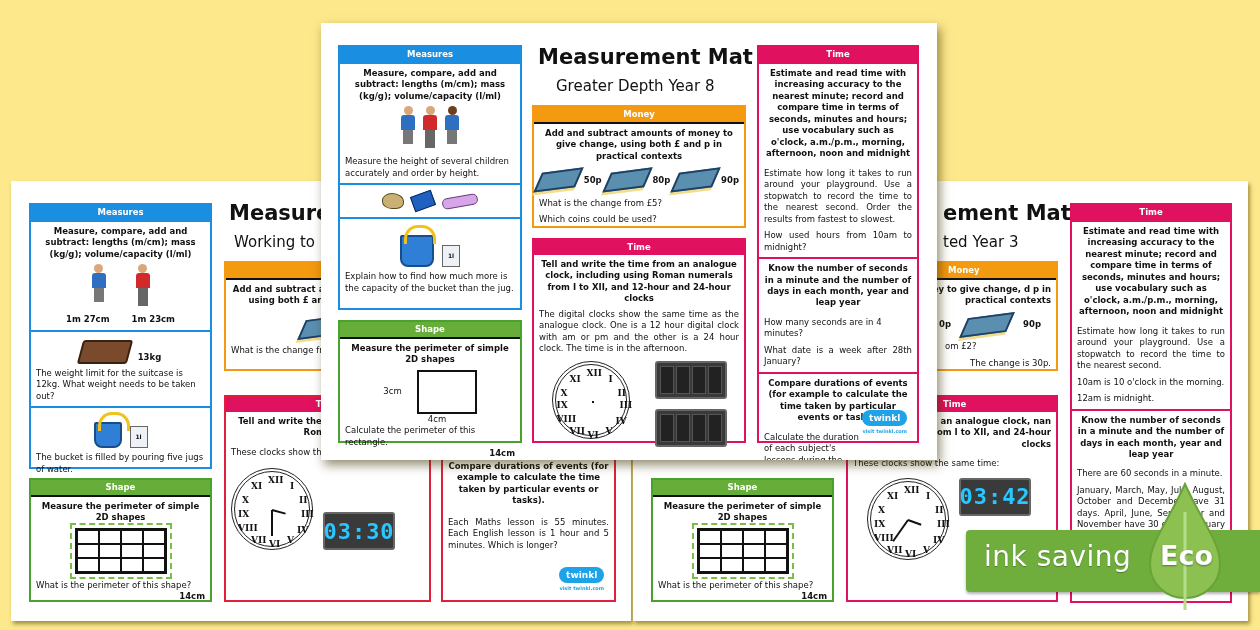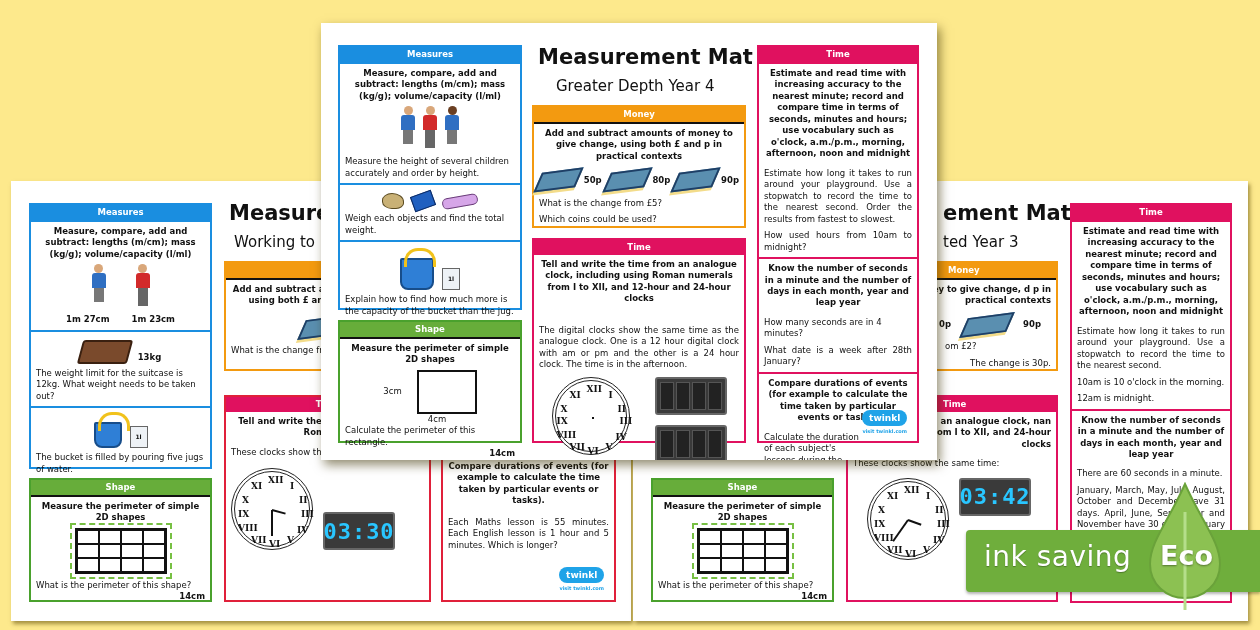--- a/index.html
+++ b/index.html
@@ -281,33 +281,32 @@
           </div>
       </div>
       <div>Measure the height of several children accurately and order by height.</div>
     </div>
     <div class="sec">
       <div class="pic-row" style="align-items:center;">
         <div style="width:22px;height:16px;background:#c9b176;border:1px solid #5a4a20;border-radius:50% 60% 40% 50%;"></div>
         <div style="width:22px;height:16px;background:#2060c0;border:1px solid #0e2a60;transform:rotate(-20deg);"></div>
         <div style="width:36px;height:11px;background:#d6a6e8;border:1px solid #6a3c7a;border-radius:5px;transform:rotate(-10deg);"></div>
       </div>
-      <div>Weigh each objects and find the total weight.</div>
     </div>
     <div class="sec">
       <div class="pic-row" style="margin-top:12px;">
         <div class="bucket"></div>
         <div class="jug">1l</div>
       </div>
       <div>Explain how to find how much more is the capacity of the bucket than the jug.</div>
     </div>
   </div>
 
   <div class="title" style="left:217px; top:22px;">Measurement Mat</div>
-  <div class="subtitle" style="left:235px; top:54px;">Greater Depth Year 4</div>
+  <div class="subtitle" style="left:235px; top:54px;">Greater Depth Year 8</div>
 
   <div class="panel orange" style="left:211px; top:82px; width:214px; height:123px;">
     <div class="hdr">Money</div>
     <div class="sec">
       <div class="bold">Add and subtract amounts of money to give change, using both £ and p in practical contexts</div>
       <div class="pic-row" style="gap:6px; align-items:center; margin:8px 0;">
         <div class="book"></div>
           <span class="price">50p</span>
         <div class="book"></div>
           <span class="price">80p</span>
@@ -316,21 +315,21 @@
       </div>
       <div>What is the change from £5?</div>
       <div style="margin-top:4px;">Which coins could be used?</div>
     </div>
   </div>
 
   <div class="panel pink" style="left:211px; top:215px; width:214px; height:205px;">
     <div class="hdr">Time</div>
     <div class="sec" style="border-top:none;">
       <div class="bold">Tell and write the time from an analogue clock, including using Roman numerals from I to XII, and 12-hour and 24-hour clocks</div>
-      <div class="just" style="margin-top:20px;">The digital clocks show the same time as the analogue clock. One is a 12 hour digital clock with am or pm and the other is a 24 hour clock. The time is in the afternoon.</div>
+      <div class="just" style="margin-top:4px;">The digital clocks show the same time as the analogue clock. One is a 12 hour digital clock with am or pm and the other is a 24 hour clock. The time is in the afternoon.</div>
       <div style="display:flex; justify-content:space-around; align-items:flex-start; margin-top:6px;">
         <div class="clock" style="width:78px;height:78px;">
           <span style="left:31px;top:2px;">XII</span>
             <span style="left:53px;top:8px;">I</span>
             <span style="left:62px;top:22px;">II</span>
             <span style="left:64px;top:34px;">III</span>
             <span style="left:60px;top:50px;">IV</span>
             <span style="left:50px;top:60px;">V</span>
             <span style="left:32px;top:64px;">VI</span>
             <span style="left:14px;top:60px;">VII</span>

